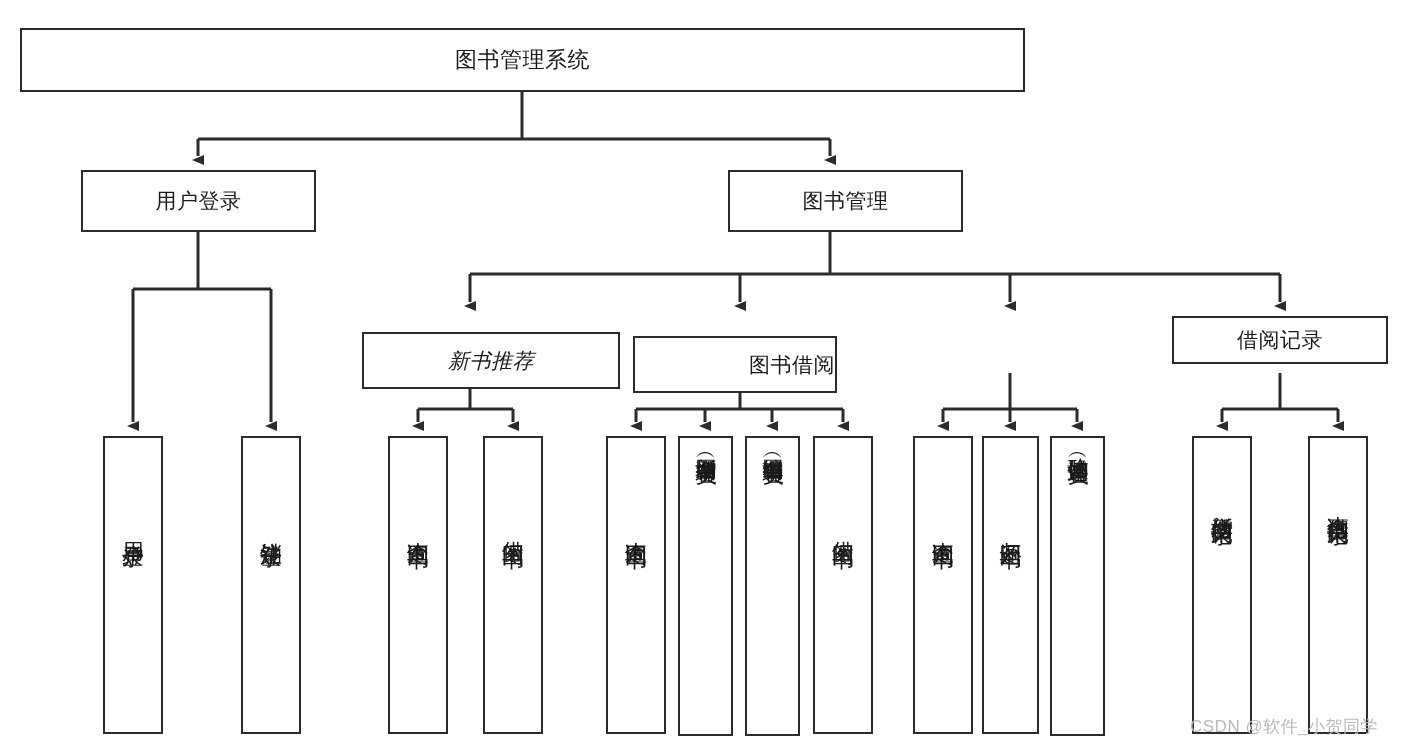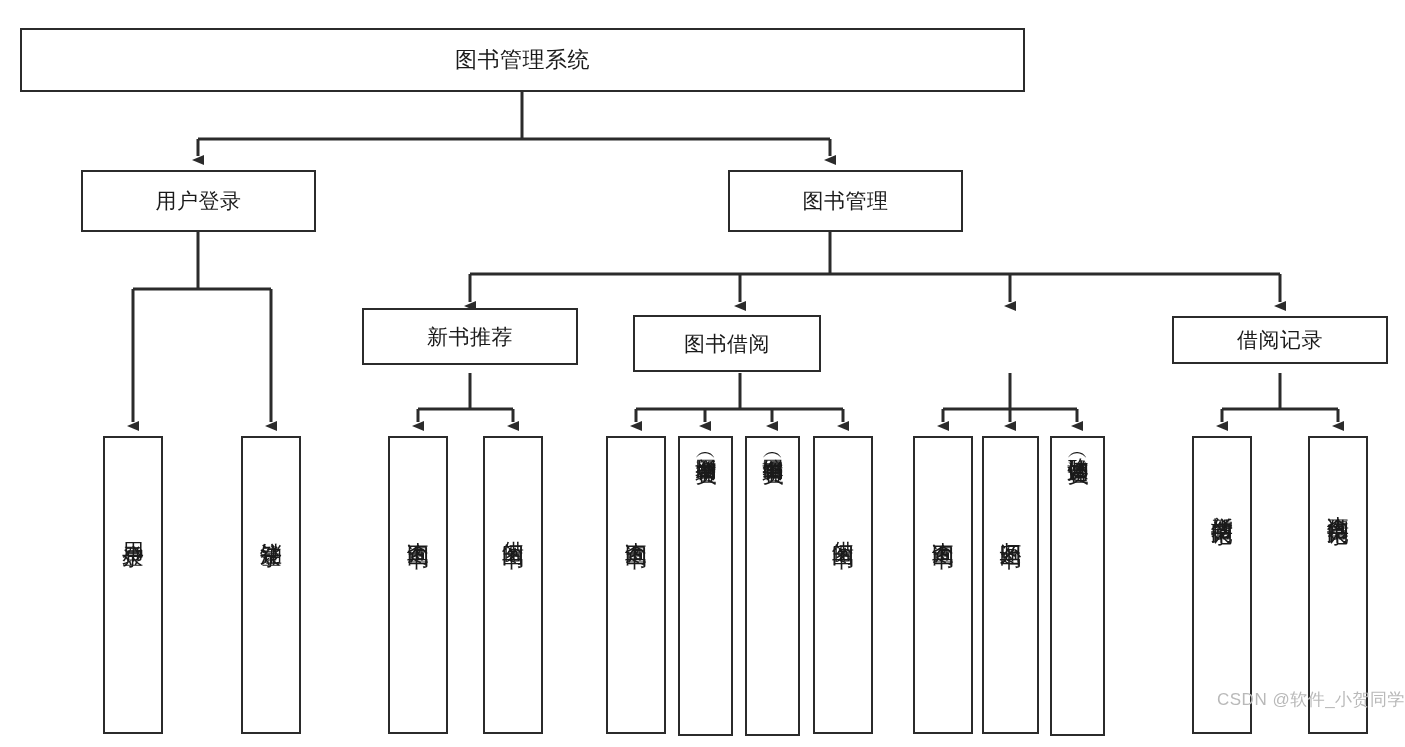--- a/index.html
+++ b/index.html
@@ -113,24 +113,24 @@
     <span class="label">图书管理系统</span>
   </div>
 
   <div class="node horiz" style="left:81px;top:170px;width:235px;height:62px;">
     <span class="label">用户登录</span>
   </div>
   <div class="node horiz" style="left:712px;top:170px;width:235px;height:62px;margin-left:16px;">
     <span class="label">图书管理</span>
   </div>
 
-  <div class="node horiz" style="left:362px;top:308px;width:216px;height:57px;">
+  <div class="node horiz" style="left:362px;top:332px;width:258px;height:57px;font-style:italic;">
     <span class="label">新书推荐</span>
   </div>
-  <div class="node horiz" style="left:633px;top:315px;width:188px;height:57px;">
+  <div class="node horiz" style="left:633px;top:336px;width:204px;height:57px;justify-content:flex-end;">
     <span class="label">图书借阅</span>
   </div>
   <div class="node horiz" style="left:1172px;top:316px;width:216px;height:48px;">
     <span class="label">借阅记录</span>
   </div>
 
   <div class="node vert short" style="left:103px;top:436px;width:60px;height:298px;">
     <span class="label">用户登录</span>
   </div>
   <div class="node vert short" style="left:241px;top:436px;width:60px;height:298px;">
@@ -167,15 +167,15 @@
     <span class="label">确认归还（管理员）</span>
   </div>
 
   <div class="node vert mid" style="left:1192px;top:436px;width:60px;height:298px;">
     <span class="label">新增借阅记录</span>
   </div>
   <div class="node vert mid" style="left:1308px;top:436px;width:60px;height:298px;">
     <span class="label">查询借阅记录</span>
   </div>
 
-  <div class="watermark" style="left:1190px;top:688px;margin-left:27px;">CSDN @软件_小贺同学</div>
+  <div class="watermark" style="left:1190px;top:715px;">CSDN @软件_小贺同学</div>
 
 </div>
 
 </body></html>

